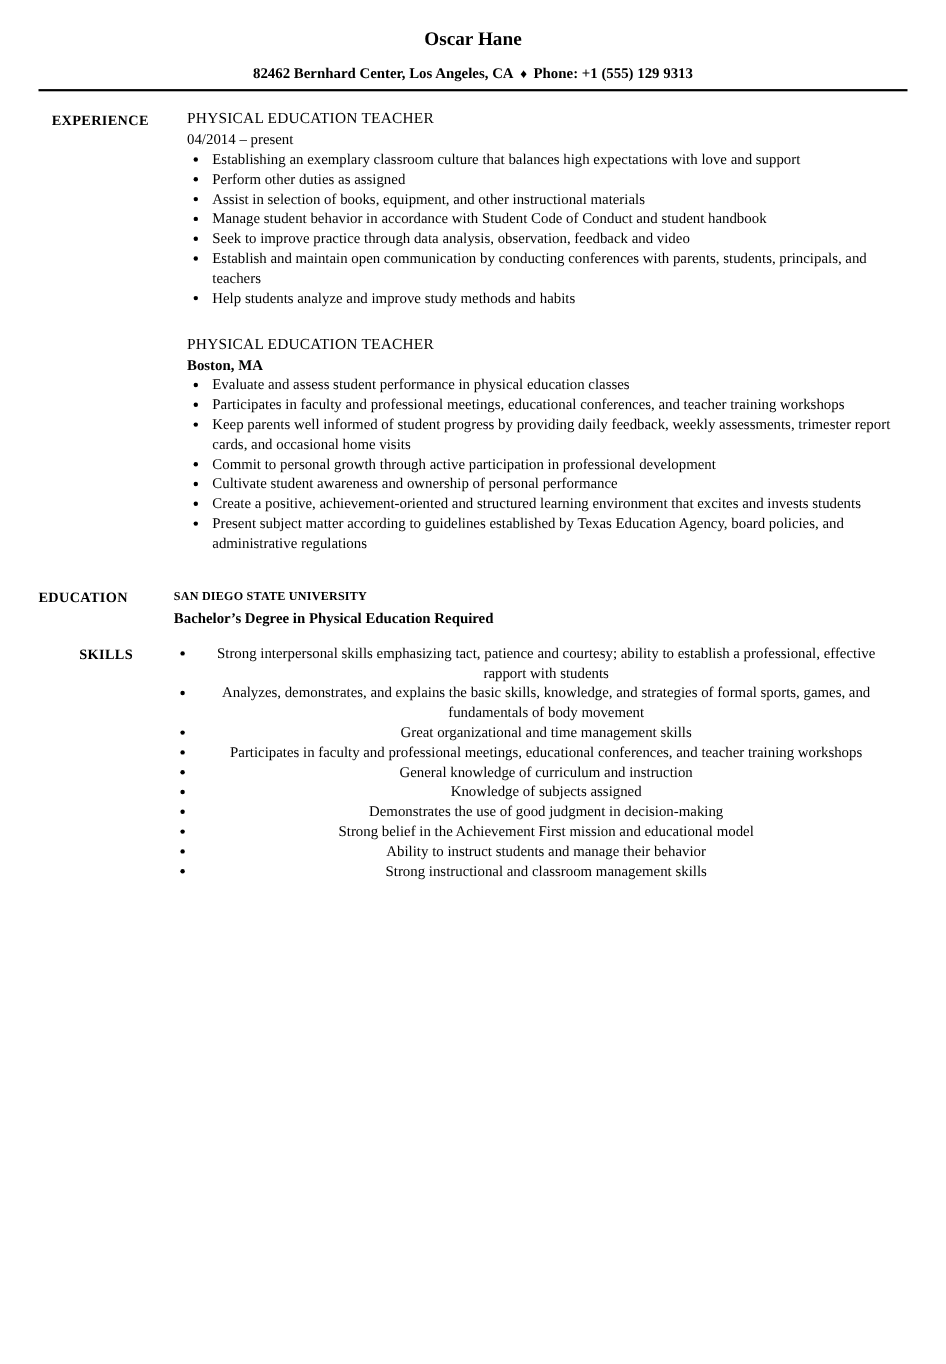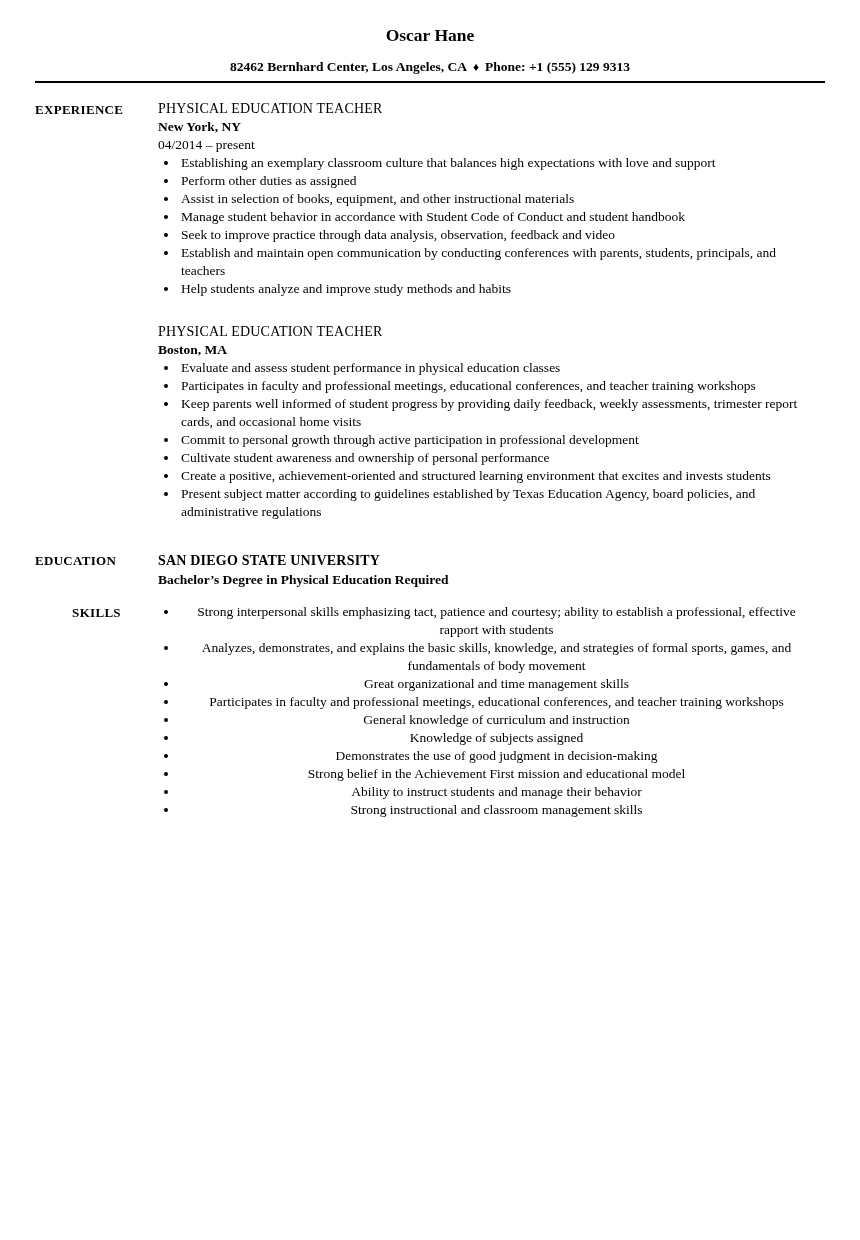--- a/index.html
+++ b/index.html
@@ -46,21 +46,21 @@
     margin-top: 5px;
     border: none;
     border-top: 2.5px solid #000000;
     height: 0;
   }
   
   .section {
     display: flex;
     align-items: flex-start;
   }
-  .section-experience { margin-top: 17px; }
+  .section-experience { margin-top: 17px; margin-left: 12px; }
   .section-education  { margin-top: 30px; }
   .section-skills     { margin-top: 14px; text-align: center; }
   .section-label {
     flex: 0 0 123px;
     font-size: 13px;
     font-weight: bold;
     letter-spacing: 0.3px;
     padding-top: 1px;
   }
   .section-content {
@@ -75,21 +75,21 @@
     line-height: 18px;
   }
   .job-location {
     font-weight: bold;
     line-height: 18px;
   }
   .job-dates {
     line-height: 18px;
   }
   .school-name {
-    font-size: 14px;
+    font-size: 11px;
     font-weight: bold;
     letter-spacing: 0.2px;
     line-height: 19px;
   }
   .degree {
     font-weight: bold;
     line-height: 19px;
   }
   ul.bullets {
     margin: 0;
@@ -113,21 +113,20 @@
     </div>
     <hr class="rule">
   </div>
 
   <div class="section section-experience">
     <div class="section-label">EXPERIENCE</div>
     <div class="section-content">
 
       <div class="job">
         <div class="job-title">PHYSICAL EDUCATION TEACHER</div>
-        <div class="job-location">New York, NY</div>
         <div class="job-dates">04/2014 – present</div>
         <ul class="bullets">
 
         <li class="bullet">Establishing an exemplary classroom culture that balances high expectations with love and support</li>
             <li class="bullet">Perform other duties as assigned</li>
             <li class="bullet">Assist in selection of books, equipment, and other instructional materials</li>
             <li class="bullet">Manage student behavior in accordance with Student Code of Conduct and student handbook</li>
             <li class="bullet">Seek to improve practice through data analysis, observation, feedback and video</li>
             <li class="bullet">Establish and maintain open communication by conducting conferences with parents, students, principals, and teachers</li>
             <li class="bullet">Help students analyze and improve study methods and habits</li>

